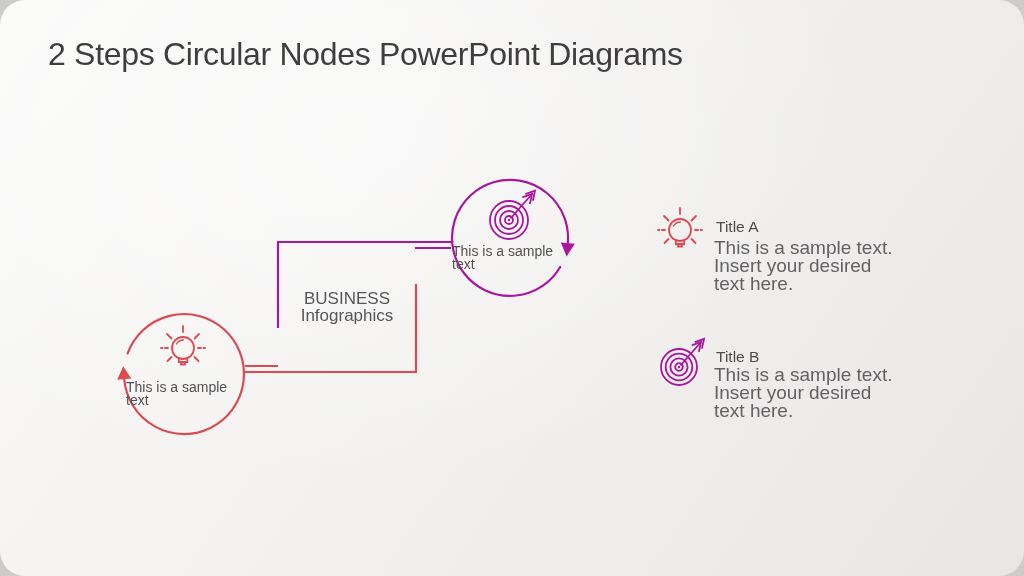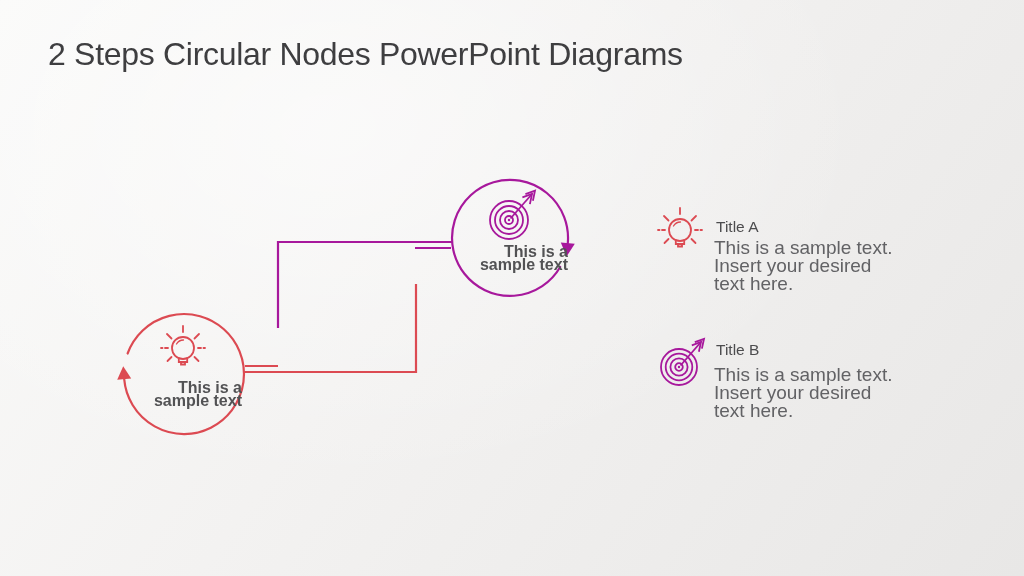--- a/index.html
+++ b/index.html
@@ -5,49 +5,50 @@
   html,body{margin:0;padding:0;background:#ccc;}
   .slide{
     position:relative;
     width:1024px;height:576px;
     margin:0 auto;
     overflow:hidden;
     font-family:"Liberation Sans", sans-serif;
     background:
       radial-gradient(ellipse 900px 600px at 32% 22%, rgba(255,255,255,0.55) 0%, rgba(255,255,255,0) 60%),
       linear-gradient(125deg, #fafaf9 0%, #f3f2f1 42%, #e8e7e6 100%);
+    border-radius: 25px;
   }
   .slide-title{
     position:absolute;left:48px;top:36px;
     font-size:32px;letter-spacing:-0.3px;
     color:#3e3e40;white-space:nowrap;
   }
   .diagram-svg{position:absolute;left:0;top:0;}
   .node-label{
-    position:absolute;text-align:right;
-    font-size:16px;line-height:13px;color:#525254;font-weight:bold;
+    position:absolute;text-align:left;
+    font-size:14px;line-height:13px;color:#525254;
   }
   .node-label-2{left:452px;top:245px;width:116px;}
   .node-label-1{left:126px;top:381px;width:116px;}
   .center-label{
     position:absolute;left:276px;top:290px;width:142px;
     text-align:center;color:#57575a;
     font-size:17px;line-height:17px;
   }
   .legend-item-title{
     position:absolute;left:716px;
     font-size:15.5px;color:#4c4c4e;white-space:nowrap;
   }
   .legend-item-desc{
     position:absolute;left:714px;width:190px;
     font-size:19px;line-height:18px;color:#626265;
   }
   .legend-a-title{top:218px;}
   .legend-a-desc{top:239px;}
-  .legend-b-title{top:341px;}
+  .legend-b-title{top:348px;}
   .legend-b-desc{top:366px;}
 </style>
 </head>
 <body>
 
 <div class="slide">
 
   <div class="slide-title">2 Steps Circular Nodes PowerPoint Diagrams</div>
 
   <svg class="diagram-svg" width="1024" height="576" viewBox="0 0 1024 576">
@@ -118,20 +119,24 @@
       <line x1="1.5" y1="-1.5" x2="22" y2="-25"></line>
       <path d="M 19.9 -15.2 L 22 -25 L 12.8 -21.7"></path>
       <path d="M 22.9 -18.4 L 25 -28.2 L 15.8 -24.9"></path>
     </g>
   </svg>
 
   <div class="node-label node-label-2">This is a sample text</div>
 
   <div class="node-label node-label-1">This is a sample text</div>
 
+  <div class="center-label">
+    <div>BUSINESS</div>
+    <div>Infographics</div>
+  </div>
 
   <div class="legend-item-title legend-a-title">Title A</div>
   <div class="legend-item-desc legend-a-desc">This is a sample text. Insert your desired text here.</div>
 
   <div class="legend-item-title legend-b-title">Title B</div>
   <div class="legend-item-desc legend-b-desc">This is a sample text. Insert your desired text here.</div>
 
 </div>
 
 </body></html>

